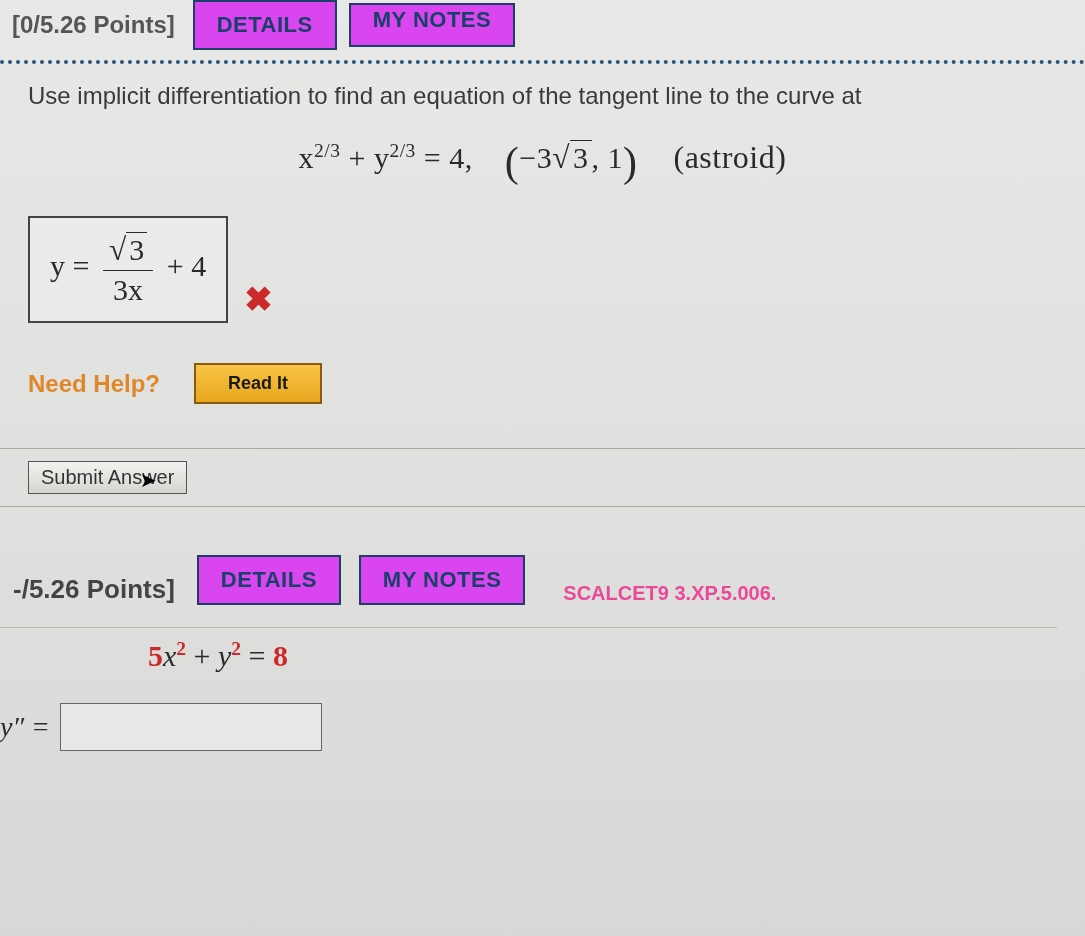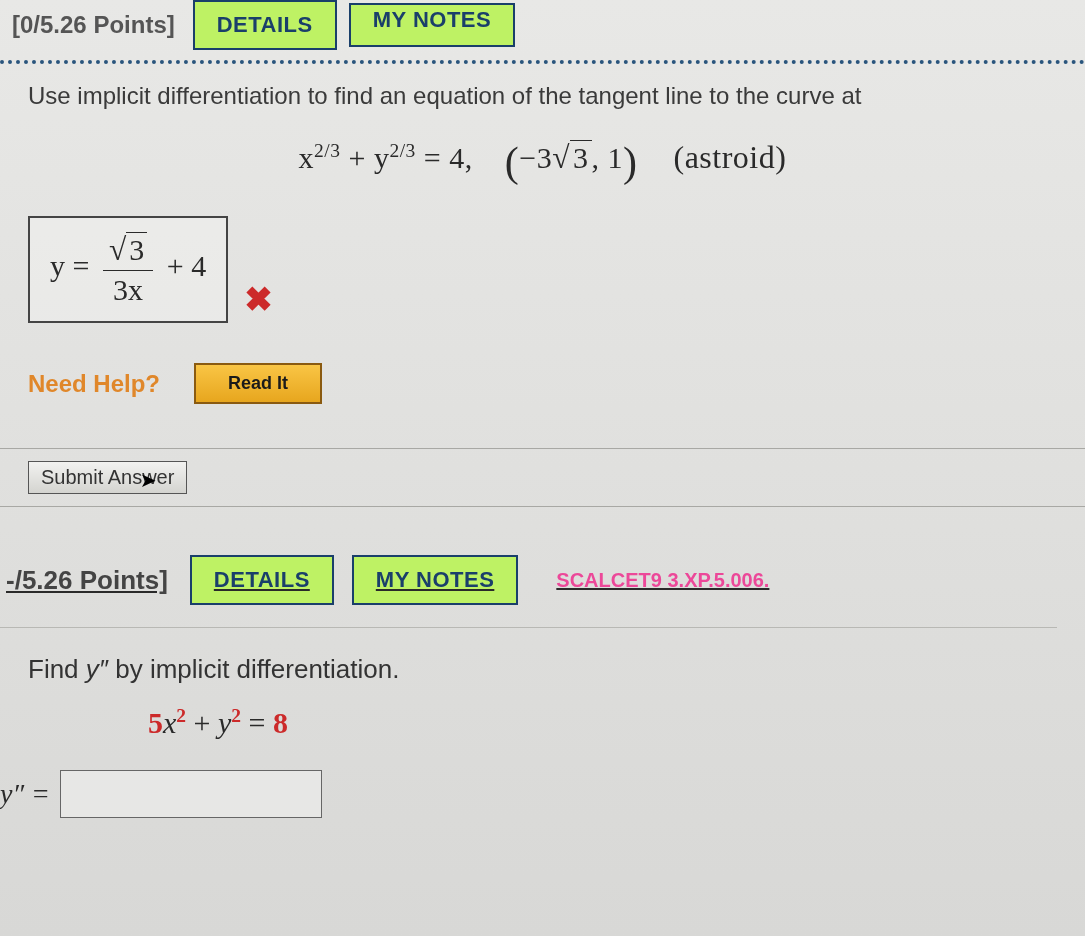--- a/index.html
+++ b/index.html
@@ -19,21 +19,21 @@
       padding: 0 12px 10px 12px;
     }
     .points-label {
       font-size: 24px;
       font-weight: bold;
       color: #555;
       margin-right: 6px;
     }
     .nav-btn {
       border: 2px solid #1a3f6a;
-      background: #bef264;
+      background: #d946ef;
       color: #1a3f6a;
       font-size: 22px;
       font-weight: bold;
       padding: 10px 22px;
       letter-spacing: 0.5px;
       cursor: pointer;
     }
     .book-ref {
       font-size: 20px;
       font-weight: bold;
@@ -158,27 +158,26 @@
       top: 6px;
       font-size: 20px;
       color: #000;
       pointer-events: none;
     }
     .spacer {
       height: 48px;
     }
     .q2-header {
       display: flex;
-      align-items: center;
+      align-items: flex-end;
       gap: 18px;
       margin-left: -28px;
-      padding-left: 6px;
+      padding-left: 13px;
       border-bottom: 1px solid #b8b8b4;
       padding-bottom: 22px;
-      text-decoration: underline;
     }
     .q2-points {
       font-size: 26px;
       font-weight: bold;
       color: #444;
       margin-right: 4px;
     }
     .q2-prompt {
       font-size: 26px;
       color: #333;
@@ -253,23 +252,20 @@
 
   <div class="spacer"></div>
 
   <div class="q2-header">
     <span class="q2-points">-/5.26 Points]</span>
     <button class="nav-btn">DETAILS</button>
     <button class="nav-btn">MY NOTES</button>
     <span class="book-ref">SCALCET9 3.XP.5.006.</span>
   </div>
 
-  <div class="q2-prompt">
-    <span>Find </span><i>y″</i><span> by implicit differentiation.</span>
-  </div>
 
   <div class="q2-eq">
     <span class="red-num">5</span><i>x</i><span class="red-exp">2</span><span> + </span><i>y</i><span class="red-exp">2</span><span> = </span><span class="red-num">8</span>
   </div>
 
   <div class="answer-input-row">
     <i>y″ = </i>
     <div class="empty-box"></div>
   </div>
 </div>

